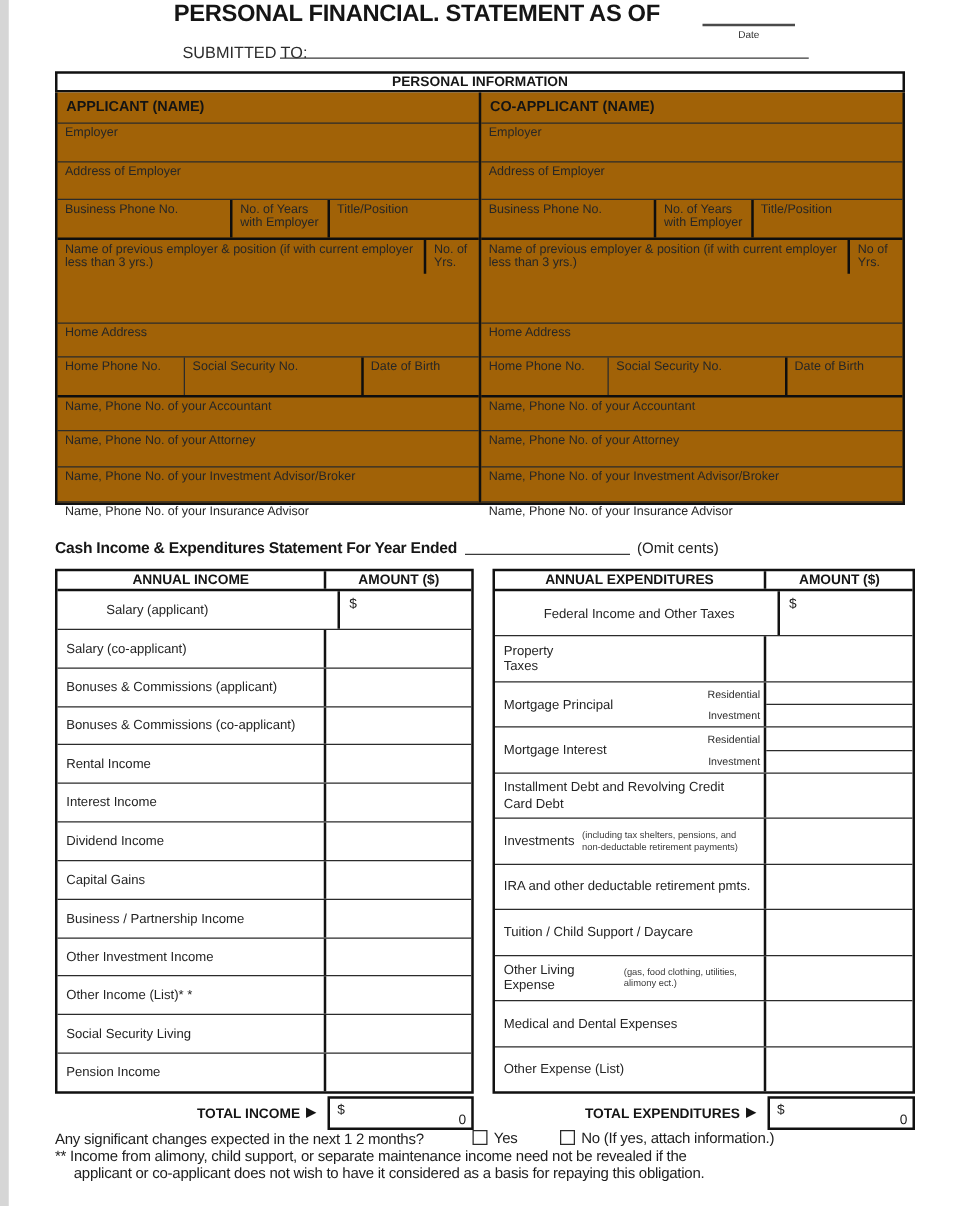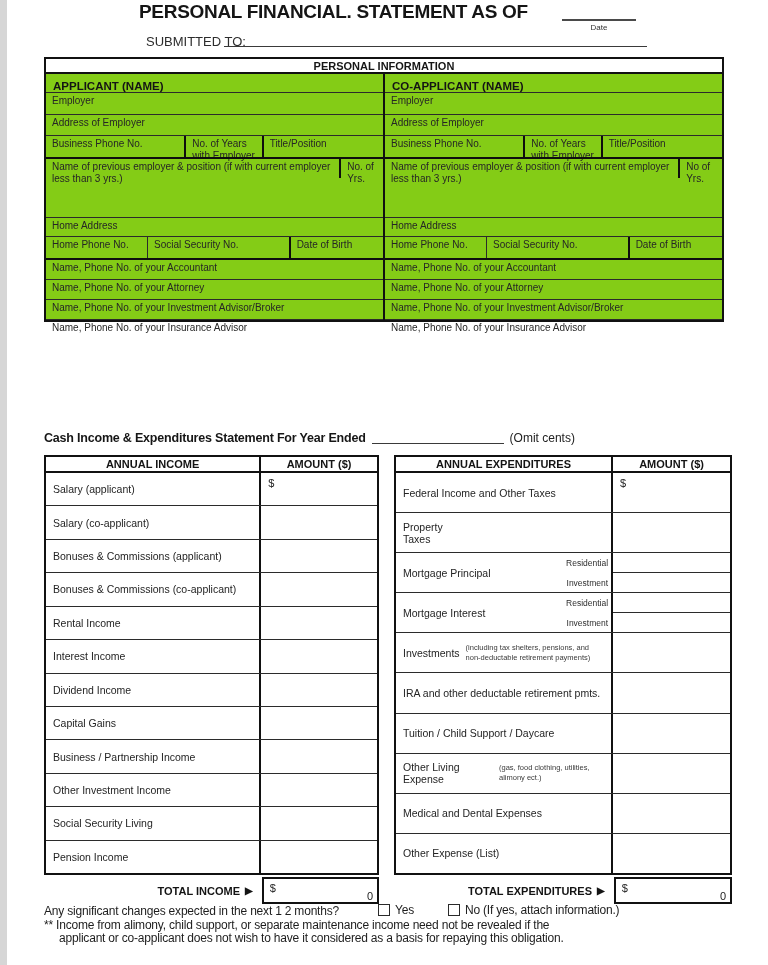--- a/index.html
+++ b/index.html
@@ -14,21 +14,21 @@
   
   .title { position:absolute; left:139px; top:1px; font-size:19px; font-weight:bold; letter-spacing:-0.3px; color:#151515; }
   .title-blank { position:absolute; left:562px; top:6px; width:74px; height:15px; border-bottom:2px solid #4a4a4a; }
   .date-cap { position:absolute; left:562px; top:23px; width:74px; text-align:center; font-size:8px; color:#333; }
   .submitted { position:absolute; left:146px; top:34px; font-size:13px; color:#2c2c2c; }
   .submitted-line { position:absolute; left:224px; top:34px; width:423px; height:13px; border-bottom:1.5px solid #3a3a3a; }
 
   
   .pi-wrap { position:absolute; left:44px; top:57px; width:680px; }
   .pi-header { border:2px solid #111; height:17px; text-align:center; font-size:11px; font-weight:bold; line-height:14px; color:#161616; }
-  .pi-body { display:flex; border:2px solid #111; border-top:none; height:248px; background:#84cc16; }
+  .pi-body { display:flex; border:2px solid #111; border-top:none; height:330px; background:#a16207; }
   .pi-col { flex:1; display:flex; flex-direction:column; min-width:0; }
   .pi-col.left { border-right:2.5px solid #111; }
   .pi-row { position:relative; border-top:1px solid #2b2b2b; }
   .pi-row.first { border-top:none; }
   .lab { position:absolute; top:2px; left:6px; font-size:10px; color:#262626; white-space:nowrap; }
   .lab.wrapped { white-space:normal; line-height:1.15; }
   .r-name { height:25px; font-size:11.5px; font-weight:bold; padding:6px 0 0 7px; color:#141414; }
   .r-emp  { height:33px; }
   .r-addr { height:32px; }
   .r-phone{ height:33px; display:flex; }
@@ -52,21 +52,21 @@
   .omit { font-size:12px; color:#222; }
 
   
   .stmt { position:absolute; top:455px; display:flex; flex-direction:column; height:420px; border:2px solid #111; background:#fff; }
   .stmt.inc { left:44px; width:335px; }
   .stmt.exp { left:394px; width:338px; }
   .st-hdr { display:flex; height:16px; border-bottom:2px solid #111; font-weight:bold; font-size:11px; color:#141414; flex:none; }
   .st-hdr .hl { width:65%; border-right:2px solid #111; text-align:center; line-height:14px; }
   .st-hdr .hr { flex:1; text-align:center; line-height:14px; }
   .st-row { display:flex; flex:1; border-top:1px solid #2b2b2b; min-height:0; }
-  .st-row.first { border-top:none; }
+  .st-row.first { border-top:none;padding-left:32px; }
   .st-label { width:65%; border-right:2px solid #111; display:flex; align-items:center; padding-left:7px; font-size:10.5px; color:#242424; }
   .st-amt { flex:1; position:relative; }
   .cur { position:absolute; left:7px; top:4px; font-size:11px; color:#222; }
   .wrap60 { max-width:58px; line-height:1.15; }
   .wrap175 { max-width:178px; line-height:1.2; }
   .subs { margin-left:auto; height:100%; display:flex; flex-direction:column; justify-content:space-around; font-size:8.5px; text-align:right; padding-right:3px; color:#2e2e2e; }
   .st-amt.split { display:flex; flex-direction:column; }
   .st-amt.split .half { flex:1; }
   .st-amt.split .half + .half { border-top:1px solid #2b2b2b; }
   .note { font-size:7.5px; line-height:1.3; color:#3a3a3a; margin-left:6px; width:135px; }
@@ -266,20 +266,24 @@
       </div>
     <div class="st-row">
         <div class="st-label">Business / Partnership Income</div>
         <div class="st-amt"></div>
       </div>
     <div class="st-row">
         <div class="st-label">Other Investment Income</div>
         <div class="st-amt"></div>
       </div>
     <div class="st-row">
+        <div class="st-label">Other Income (List)* *</div>
+        <div class="st-amt"></div>
+      </div>
+    <div class="st-row">
         <div class="st-label">Social Security Living</div>
         <div class="st-amt"></div>
       </div>
     <div class="st-row">
         <div class="st-label">Pension Income</div>
         <div class="st-amt"></div>
       </div>
   </div>
 
   <div class="stmt exp">
@@ -319,20 +323,26 @@
             <span>Residential</span>
             <span>Investment</span>
           </span>
       </div>
       <div class="st-amt split">
           <div class="half"></div>
           <div class="half"></div>
         </div>
     </div>
     <div class="st-row">
+        <div class="st-label">
+          <span class="wrap175">Installment Debt and Revolving Credit Card Debt</span>
+        </div>
+        <div class="st-amt"></div>
+      </div>
+    <div class="st-row">
       <div class="st-label">
           <span>Investments</span>
           <span class="note">(including tax shelters, pensions, and non-deductable retirement payments)</span>
         </div>
       <div class="st-amt"></div>
     </div>
     <div class="st-row">
         <div class="st-label">IRA and other deductable retirement pmts.</div>
         <div class="st-amt"></div>
       </div>

